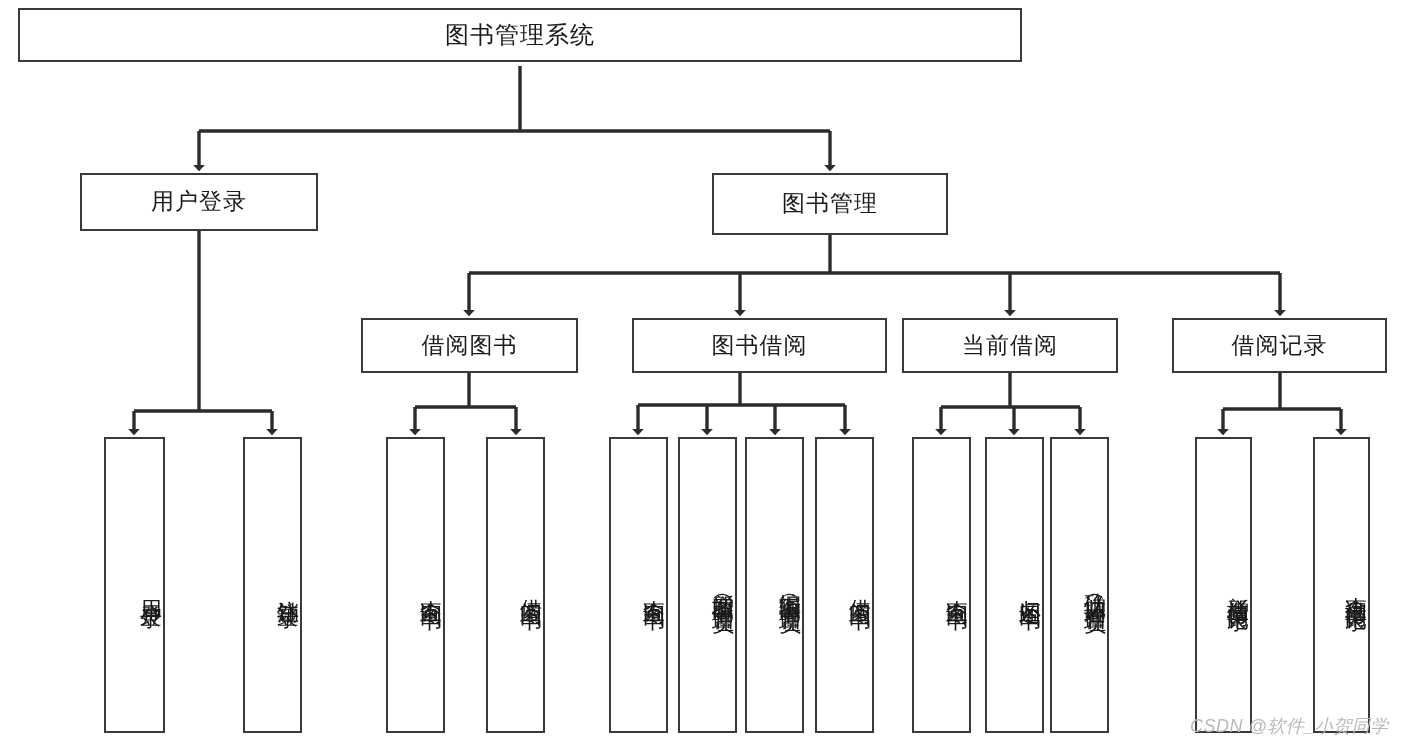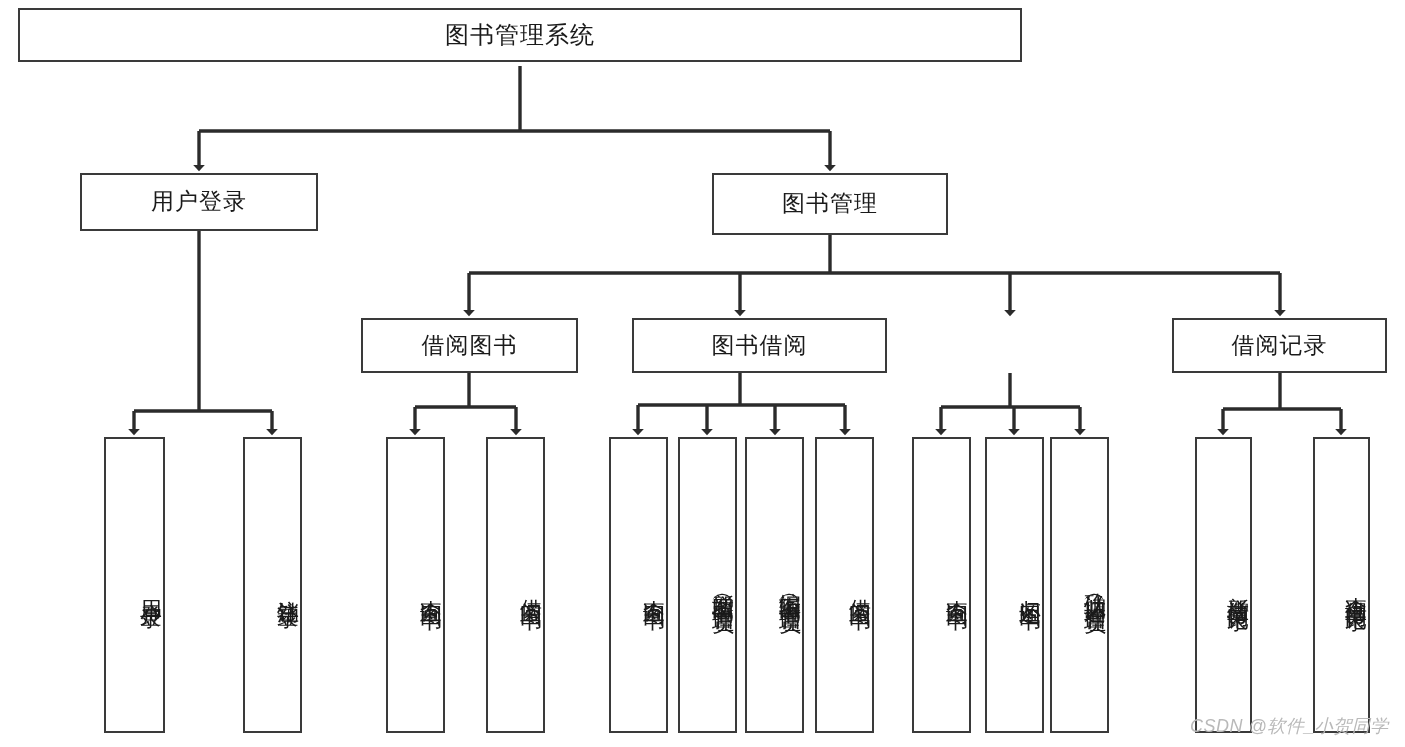--- a/index.html
+++ b/index.html
@@ -140,20 +140,23 @@
   <div class="node horizontal" style="left:712px;top:173px;width:236px;height:62px;">
     <span>图书管理</span>
   </div>
 
   <div class="node horizontal" style="left:361px;top:318px;width:217px;height:55px;">
     <span>借阅图书</span>
   </div>
   <div class="node horizontal" style="left:632px;top:318px;width:255px;height:55px;">
     <span>图书借阅</span>
   </div>
+  <div class="node horizontal" style="left:902px;top:318px;width:216px;height:55px;">
+    <span>当前借阅</span>
+  </div>
   <div class="node horizontal" style="left:1172px;top:318px;width:215px;height:55px;">
     <span>借阅记录</span>
   </div>
 
   <div class="node vertical" style="left:104px;top:437px;width:61px;height:296px;">
     <span>用户登录</span>
   </div>
   <div class="node vertical" style="left:243px;top:437px;width:59px;height:296px;">
     <span>注销登录</span>
   </div>

